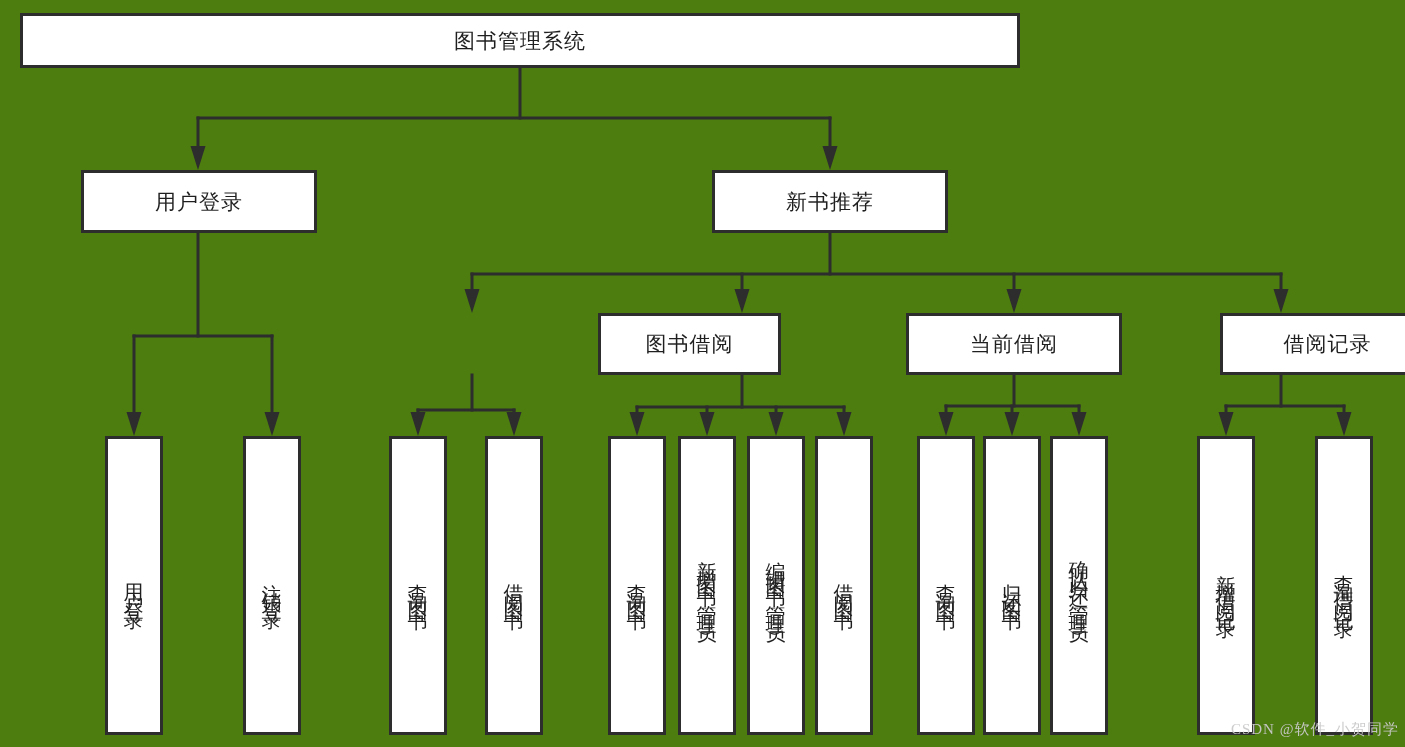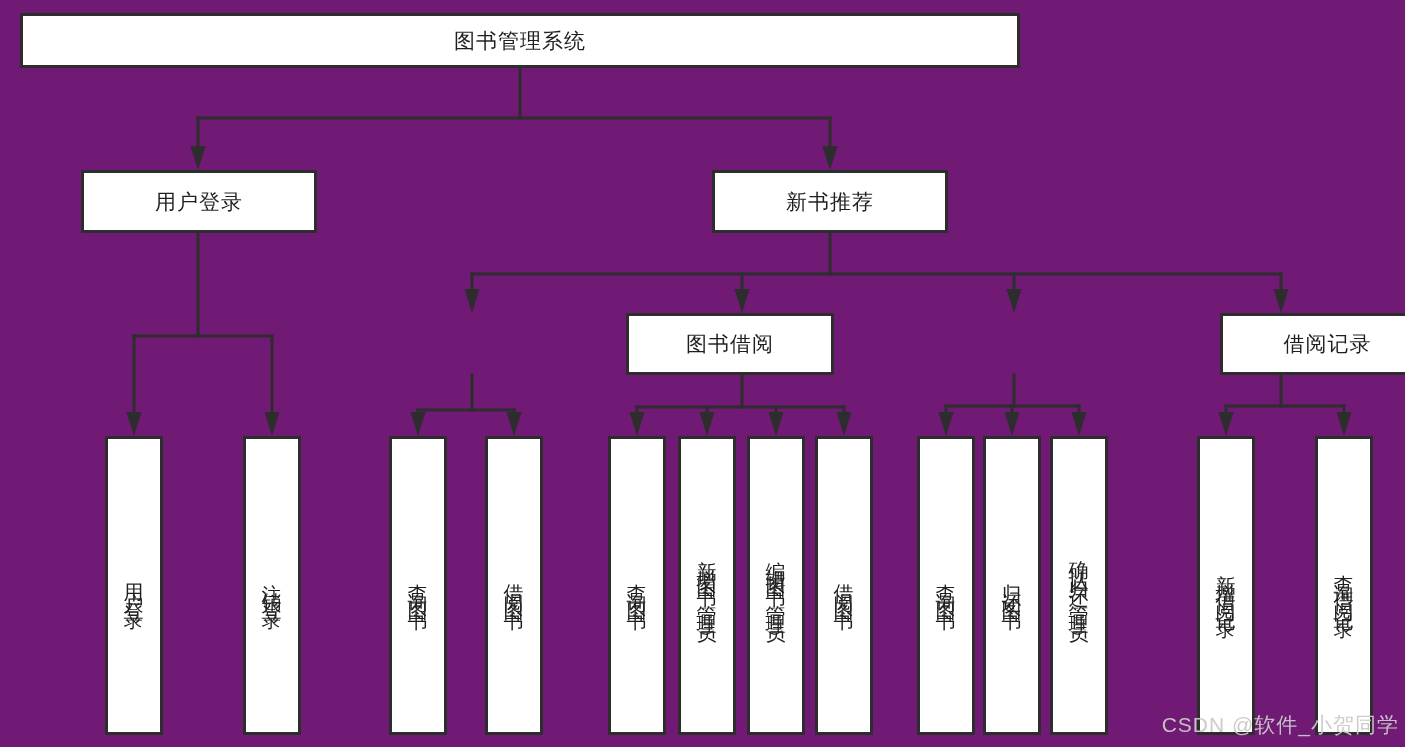--- a/index.html
+++ b/index.html
@@ -4,23 +4,23 @@
 <style>
   html, body {
     margin: 0;
     padding: 0;
     background: #ffffff;
   }
   #canvas {
     position: relative;
     width: 1405px;
     height: 747px;
-    background: #701a75;
+    background: #4d7c0f;
     overflow: hidden;
-    font-family: Liberation Sans, sans-serif;
+    font-family: Liberation Serif, serif;
     color: #1f1f1f;
     text-align: center;
   }
   .node {
     position: absolute;
     box-sizing: border-box;
     background: #ffffff;
     border: 3px solid #2d2d2d;
     display: flex;
     align-items: center;
@@ -58,21 +58,21 @@
     stroke-width: 3;
     stroke-linecap: square;
   }
   #wires polygon {
     fill: #2d2d2d;
   }
   .watermark {
     position: absolute;
     right: 6px;
     bottom: 8px;
-    font-size: 21px;
+    font-size: 15px;
     letter-spacing: 1px;
     color: rgba(201, 201, 201, 0.95);
     z-index: 5;
     white-space: nowrap;
     margin-left: 9px;
   }
 </style>
 </head>
 <body>
 
@@ -144,22 +144,25 @@
     <span>图书管理系统</span>
   </div>
 
   <div class="node" style="left:81px; top:170px; width:236px; height:63px;">
     <span>用户登录</span>
   </div>
   <div class="node" style="left:712px; top:170px; width:236px; height:63px;">
     <span>新书推荐</span>
   </div>
 
-  <div class="node" style="left:626px; top:313px; width:208px; height:62px;">
+  <div class="node" style="left:598px; top:313px; width:183px; height:62px;">
     <span>图书借阅</span>
+  </div>
+  <div class="node" style="left:906px; top:313px; width:216px; height:62px;">
+    <span>当前借阅</span>
   </div>
   <div class="node" style="left:1220px; top:313px; width:215px; height:62px;">
     <span>借阅记录</span>
   </div>
 
   <div class="leaf" style="left:105px; top:436px; width:58px; height:299px;">
     <span class="vtext">用户登录</span>
   </div>
   <div class="leaf" style="left:243px; top:436px; width:58px; height:299px;">
     <span class="vtext">注销登录</span>

